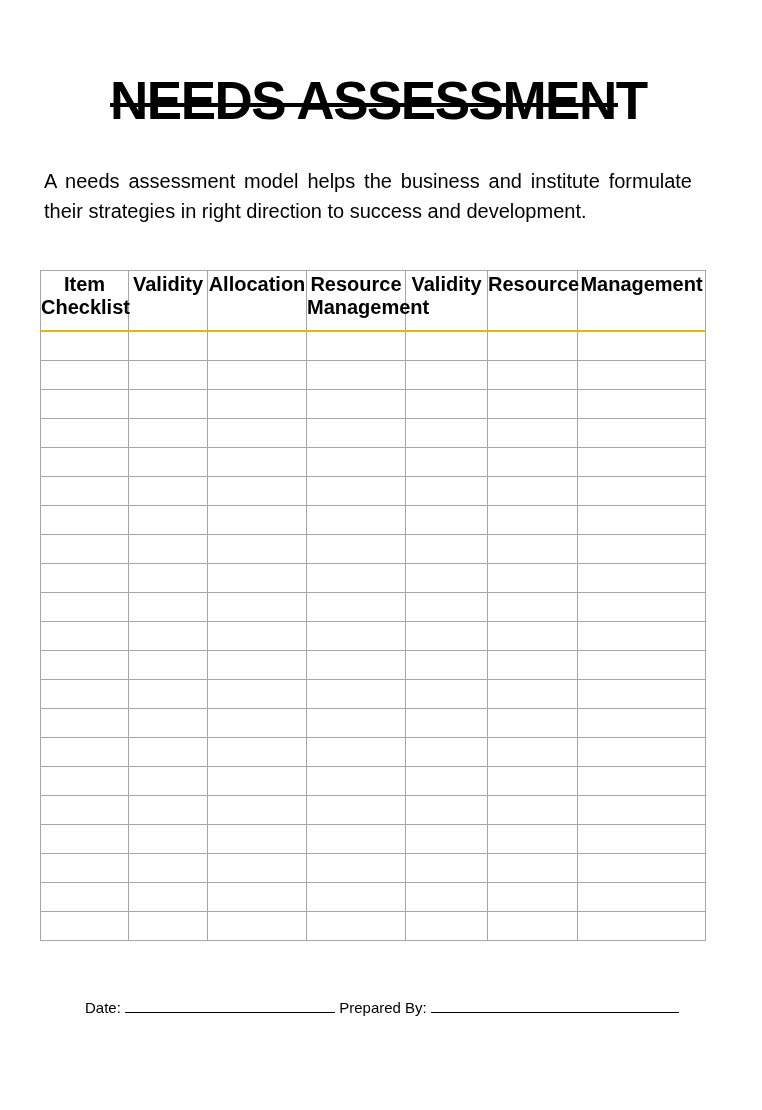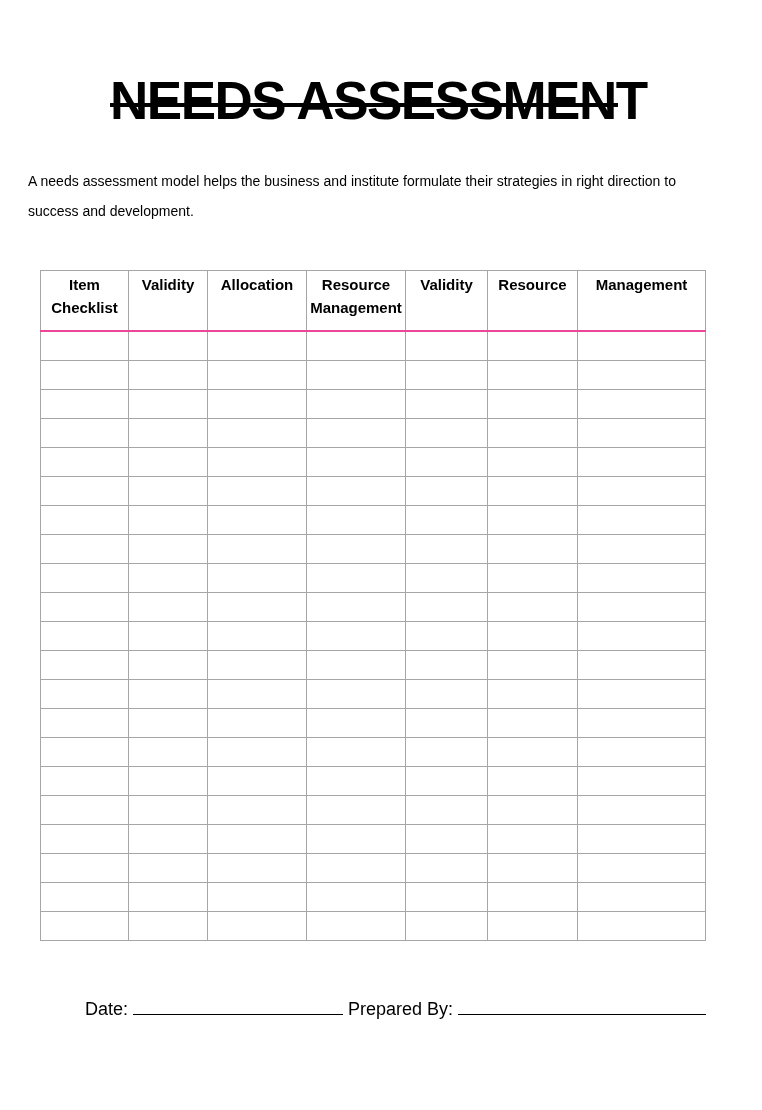--- a/index.html
+++ b/index.html
@@ -1,24 +1,24 @@
 <!DOCTYPE html>
 <html><head>
 <meta charset="utf-8">
 <style>
   html, body { margin: 0; padding: 0; background: #ffffff; }
   body { width: 762px; height: 1110px; position: relative; font-family: "Liberation Sans", sans-serif; color: #000; overflow: hidden; }
   .title { position: absolute; left: 110px; top: 46px; width: 510px; font-weight: bold; font-size: 53px; line-height: 62px; letter-spacing: -1.5px; white-space: nowrap; margin-top: 24px; }
   .title-underline { position: absolute; left: 110px; top: 103px; width: 508px; height: 4px; background: #000; }
-  .intro { position: absolute; left: 28px; top: 166px; width: 648px; font-size: 14px; line-height: 30px; text-align: justify; }
+  .intro { position: absolute; left: 44px; top: 166px; width: 648px; font-size: 20px; line-height: 30px; text-align: justify; }
   table.grid { position: absolute; left: 40px; top: 270px; border-collapse: collapse; table-layout: fixed; width: 665px; }
   table.grid th, table.grid td { border: 1px solid #a6a6a6; padding: 0; }
-  table.grid th { height: 57px; vertical-align: top; font-size: 15px; font-weight: bold; line-height: 23px; padding-top: 2px; text-align: center; border-bottom: 2px solid #ec4899; }
+  table.grid th { height: 57px; vertical-align: top; font-size: 20px; font-weight: bold; line-height: 23px; padding-top: 2px; text-align: center; border-bottom: 2px solid #eab308; }
   table.grid td { height: 28px; }
-  .footer { position: absolute; left: 85px; top: 999px; font-size: 18px; white-space: nowrap; }
+  .footer { position: absolute; left: 85px; top: 999px; font-size: 15px; white-space: nowrap; }
   .blank { display: inline-block; border-bottom: 1px solid #000; vertical-align: baseline; height: 12px; }
 </style>
 </head>
 <body>
 
 <div class="title">NEEDS ASSESSMENT</div>
 <div class="title-underline"></div>
 
 <div class="intro">A needs assessment model helps the business and institute formulate their strategies in right direction to success and development.</div>
 

